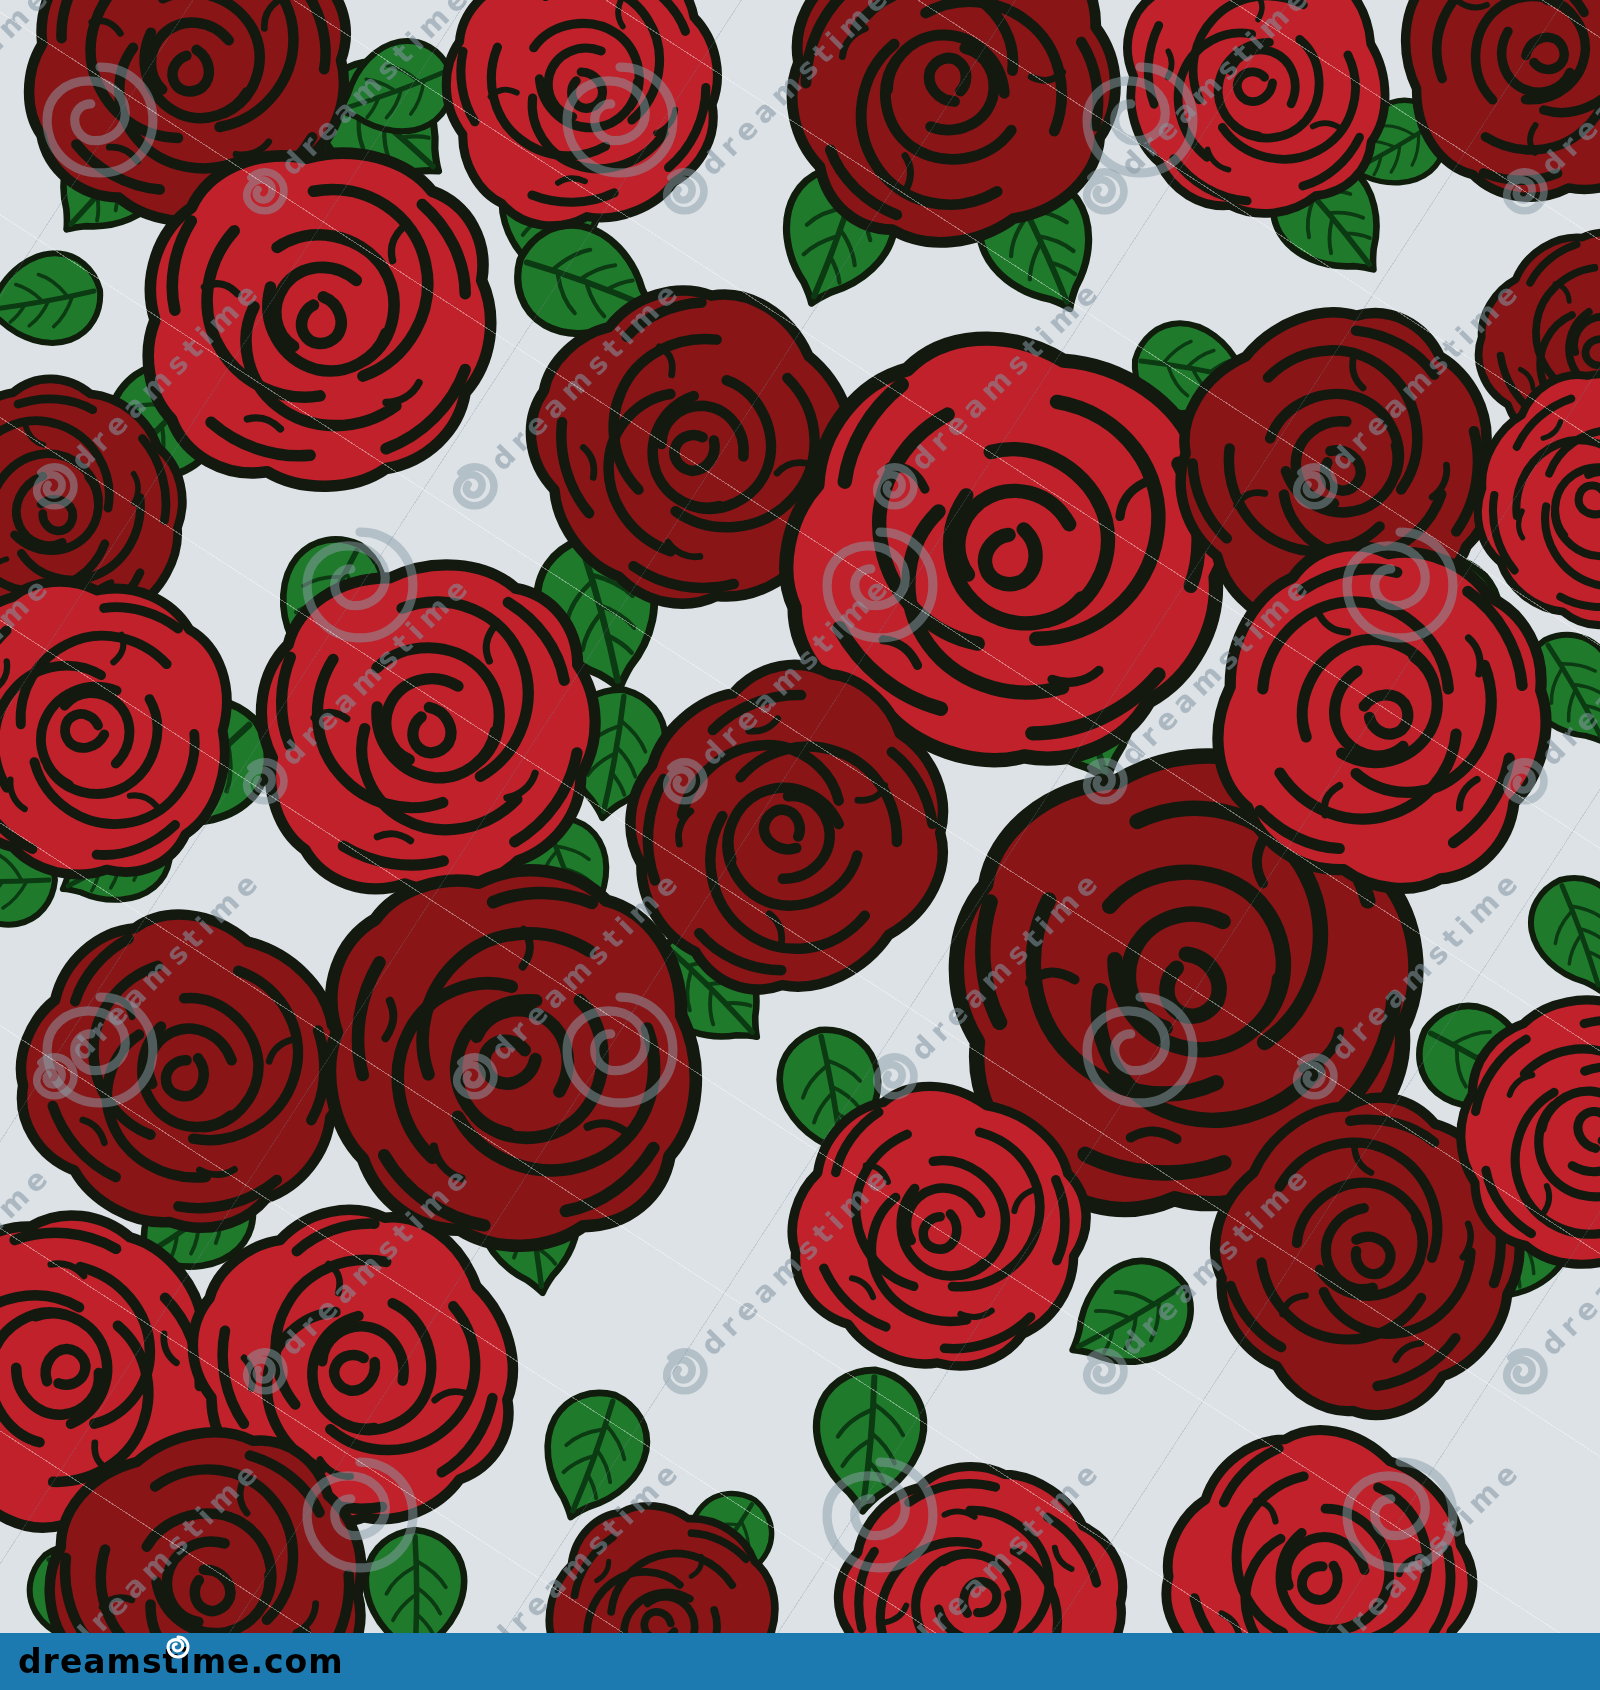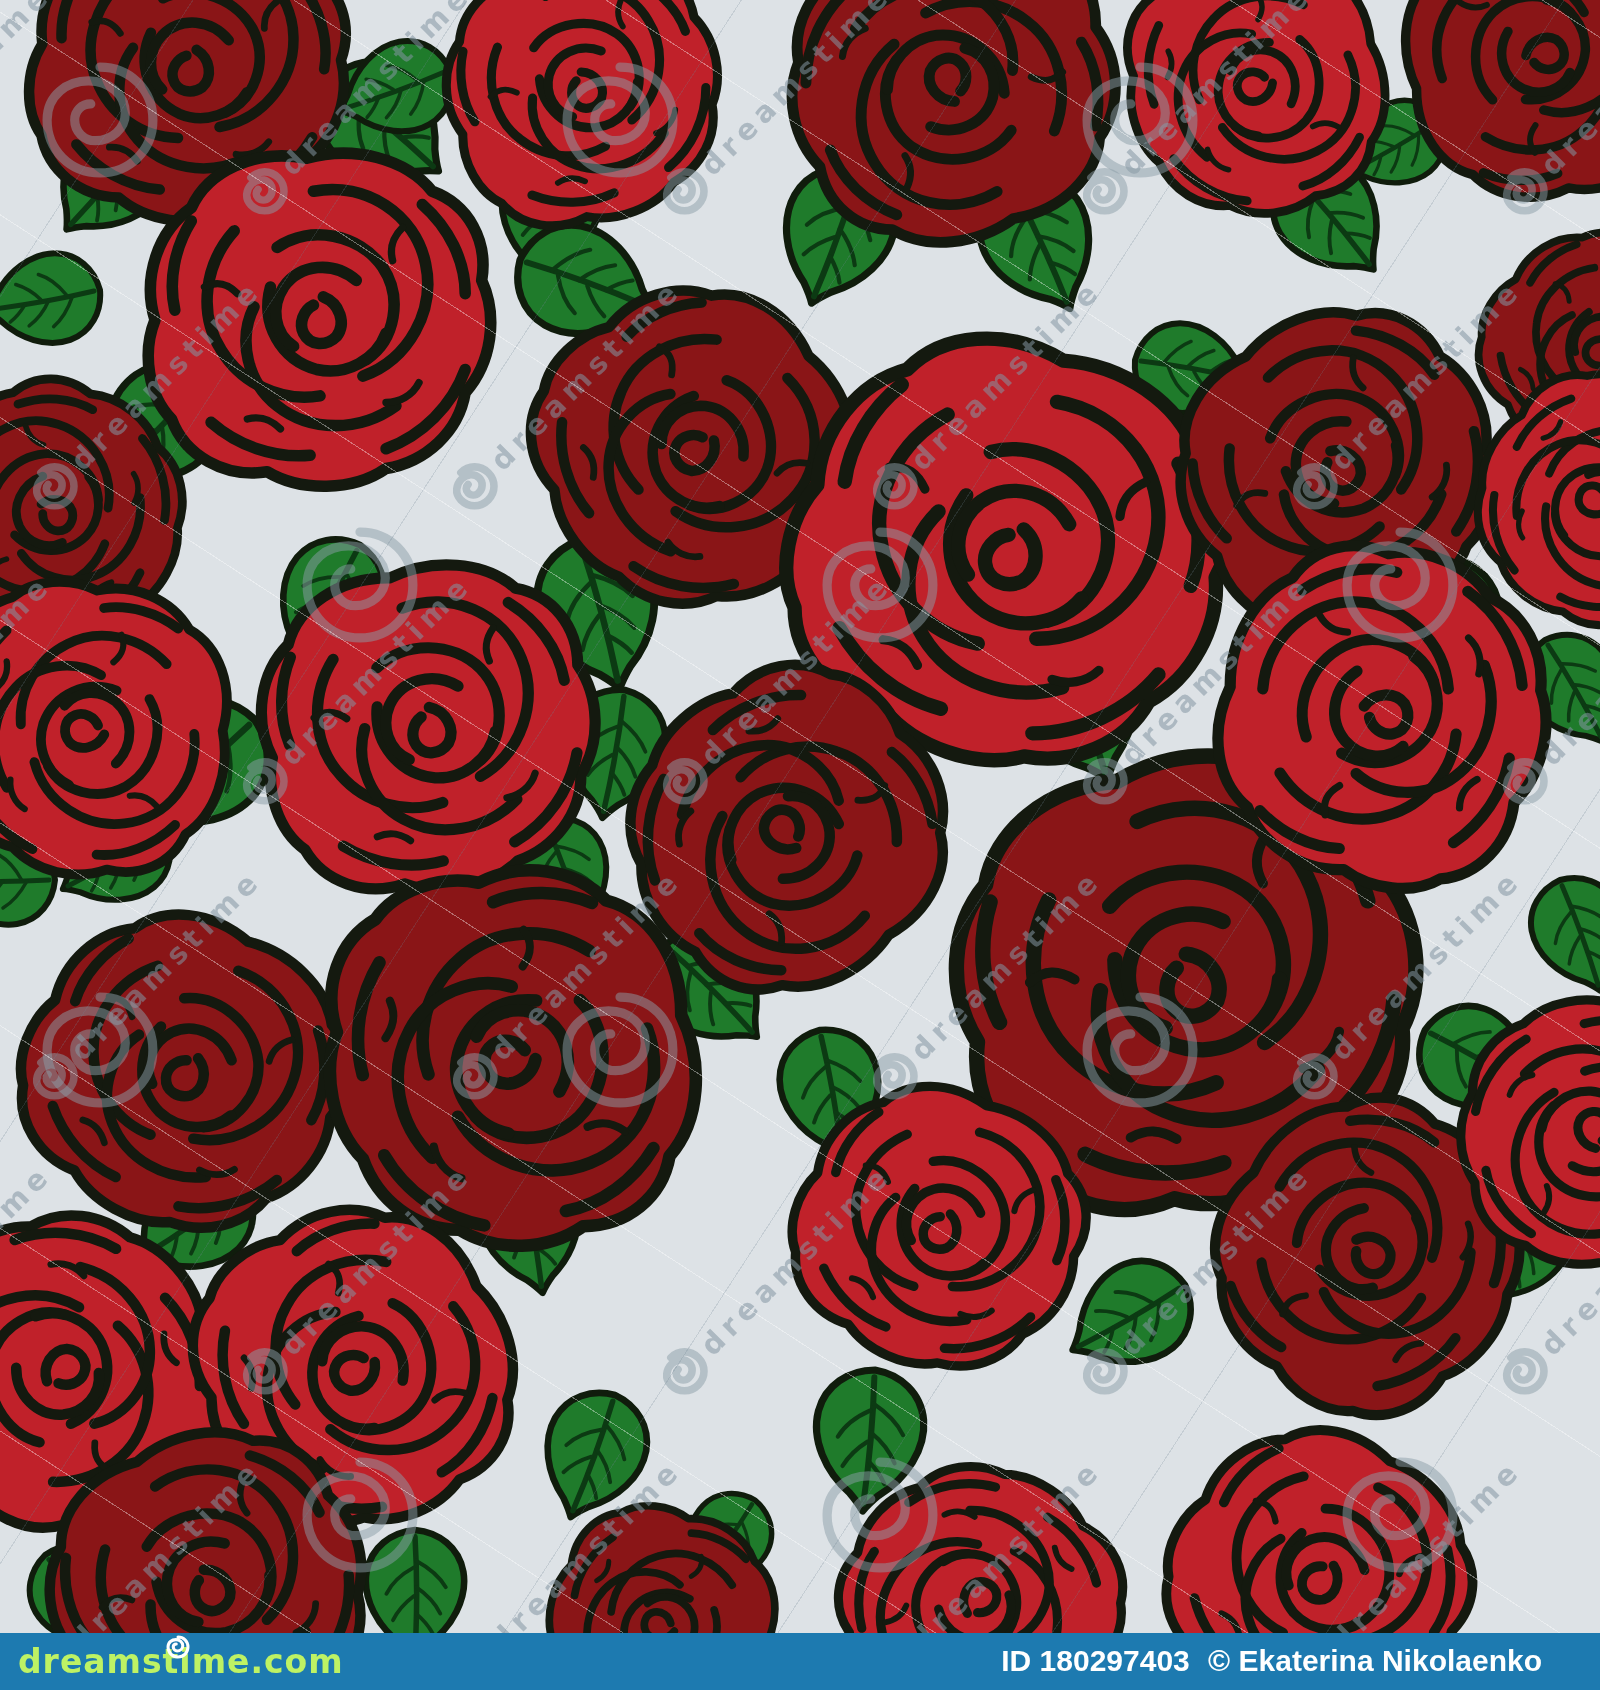--- a/index.html
+++ b/index.html
@@ -403,24 +403,20 @@
           <use href="#sym-spiral" transform="translate(1400,1515) scale(1.15)" stroke="rgba(140,157,168,0.5)" stroke-width="8"></use>
           <use href="#sym-spiral" transform="translate(1920,1515) scale(1.15)" stroke="rgba(140,157,168,0.5)" stroke-width="8"></use>
         </g>
     </svg>
   </div>
 
   <div class="wm-lines" id="wm-lines" style="background: repeating-linear-gradient(33deg, transparent 0px, transparent 169px, rgba(255, 255, 255, 0.38) 169px, rgba(255, 255, 255, 0.38) 170px), repeating-linear-gradient(-57deg, transparent 0px, transparent 229px, rgba(110, 130, 145, 0.22) 229px, rgba(110, 130, 145, 0.22) 230px);"></div>
 
   <div class="footer-bar" id="footer-bar" style="background: rgb(29, 122, 176); color: rgb(255, 255, 255);">
     <div class="logo">
-      <div class="logo-text" id="logo-text" style="color: #bef264;">dreamstime.com</div>
+      <div class="logo-text" id="logo-text" style="color: #000000;">dreamstime.com</div>
       <svg class="logo-spiral" width="26" height="26" viewBox="-60 -60 120 120">
         <use href="#sym-spiral" id="logo-spiral-use" stroke="#ffffff" stroke-width="14"></use>
       </svg>
     </div>
-    <div class="credit" id="credit">
-      <span style="margin-right: 10px;">ID 180297403</span>
-      <span>© Ekaterina Nikolaenko</span>
-    </div>
   </div>
 
 </div>
 
 </body></html>

